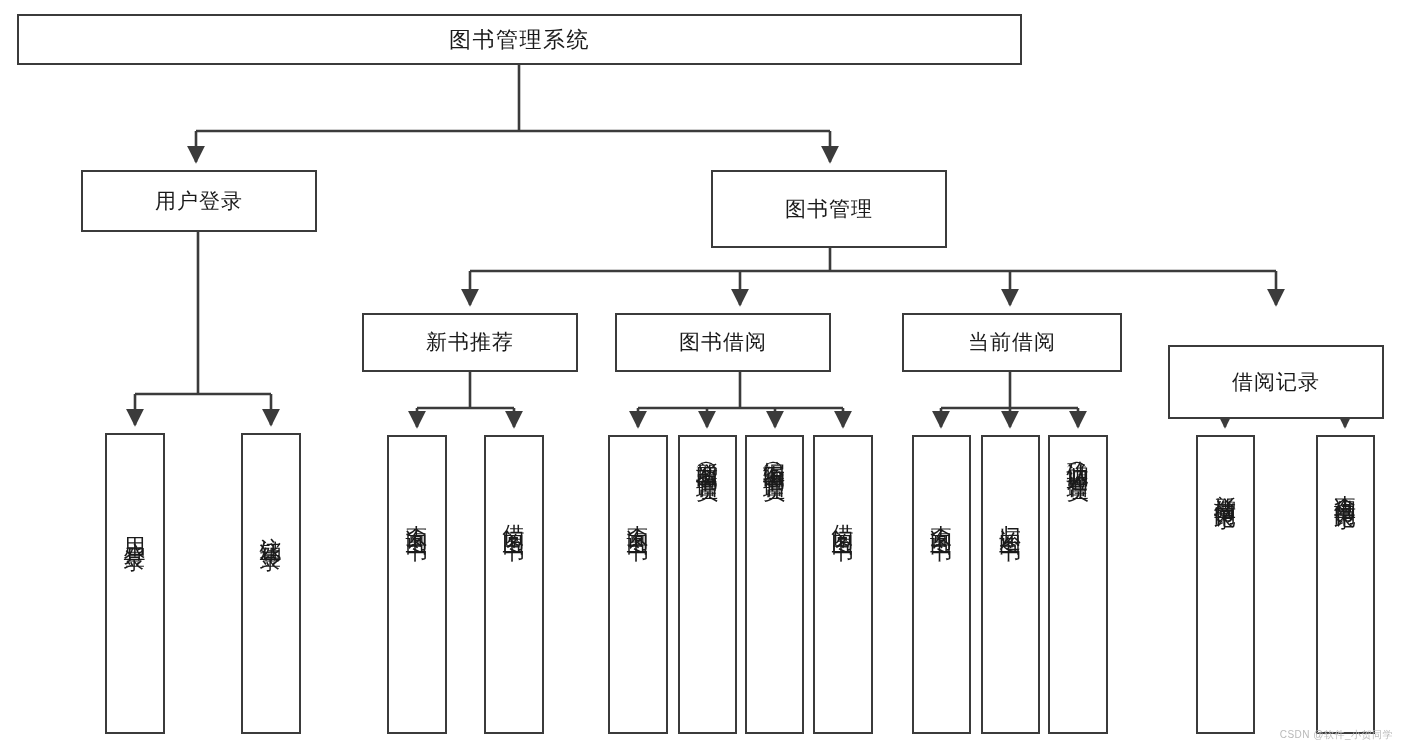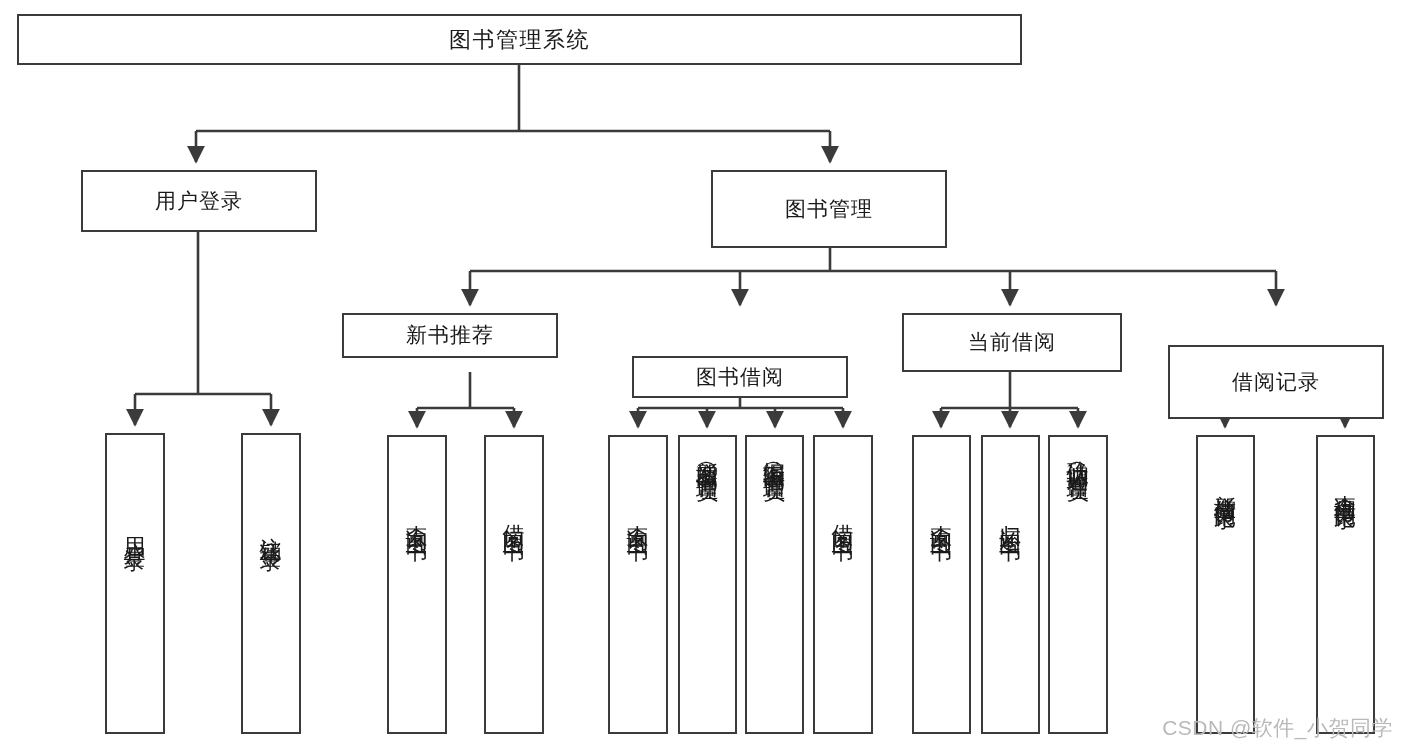--- a/index.html
+++ b/index.html
@@ -63,21 +63,21 @@
     letter-spacing: 5px;
     white-space: nowrap;
   }
   .node.vertical.tall .node-label {
     letter-spacing: 3px;
   }
   #watermark {
     position: absolute;
     right: 12px;
     bottom: 5px;
-    font-size: 21px;
+    font-size: 10px;
     color: #b9b9b9;
     letter-spacing: 0.5px;
     user-select: none;
     white-space: nowrap;
   }
 </style>
 </head>
 <body>
 
 <div id="diagram-canvas">
@@ -136,24 +136,24 @@
     <span class="node-label">图书管理系统</span>
   </div>
 
   <div class="node horizontal" style="left:81px; top:170px; width:236px; height:62px;">
     <span class="node-label">用户登录</span>
   </div>
   <div class="node horizontal" style="left:711px; top:170px; width:236px; height:78px;">
     <span class="node-label">图书管理</span>
   </div>
 
-  <div class="node horizontal" style="left:342px; top:313px; width:216px; height:45px;">
+  <div class="node horizontal" style="left:362px; top:313px; width:216px; height:59px;">
     <span class="node-label">新书推荐</span>
   </div>
-  <div class="node horizontal" style="left:632px; top:313px; width:216px; height:42px;margin-top:43px;">
+  <div class="node horizontal" style="left:615px; top:313px; width:216px; height:59px;">
     <span class="node-label">图书借阅</span>
   </div>
   <div class="node horizontal" style="left:902px; top:313px; width:220px; height:59px;">
     <span class="node-label">当前借阅</span>
   </div>
   <div class="node horizontal" style="left:1168px; top:313px; width:216px; height:74px;margin-top:32px;">
     <span class="node-label">借阅记录</span>
   </div>
 
   <div class="node vertical" style="left:105px; top:433px; width:60px; height:301px; padding-top:84px;">

